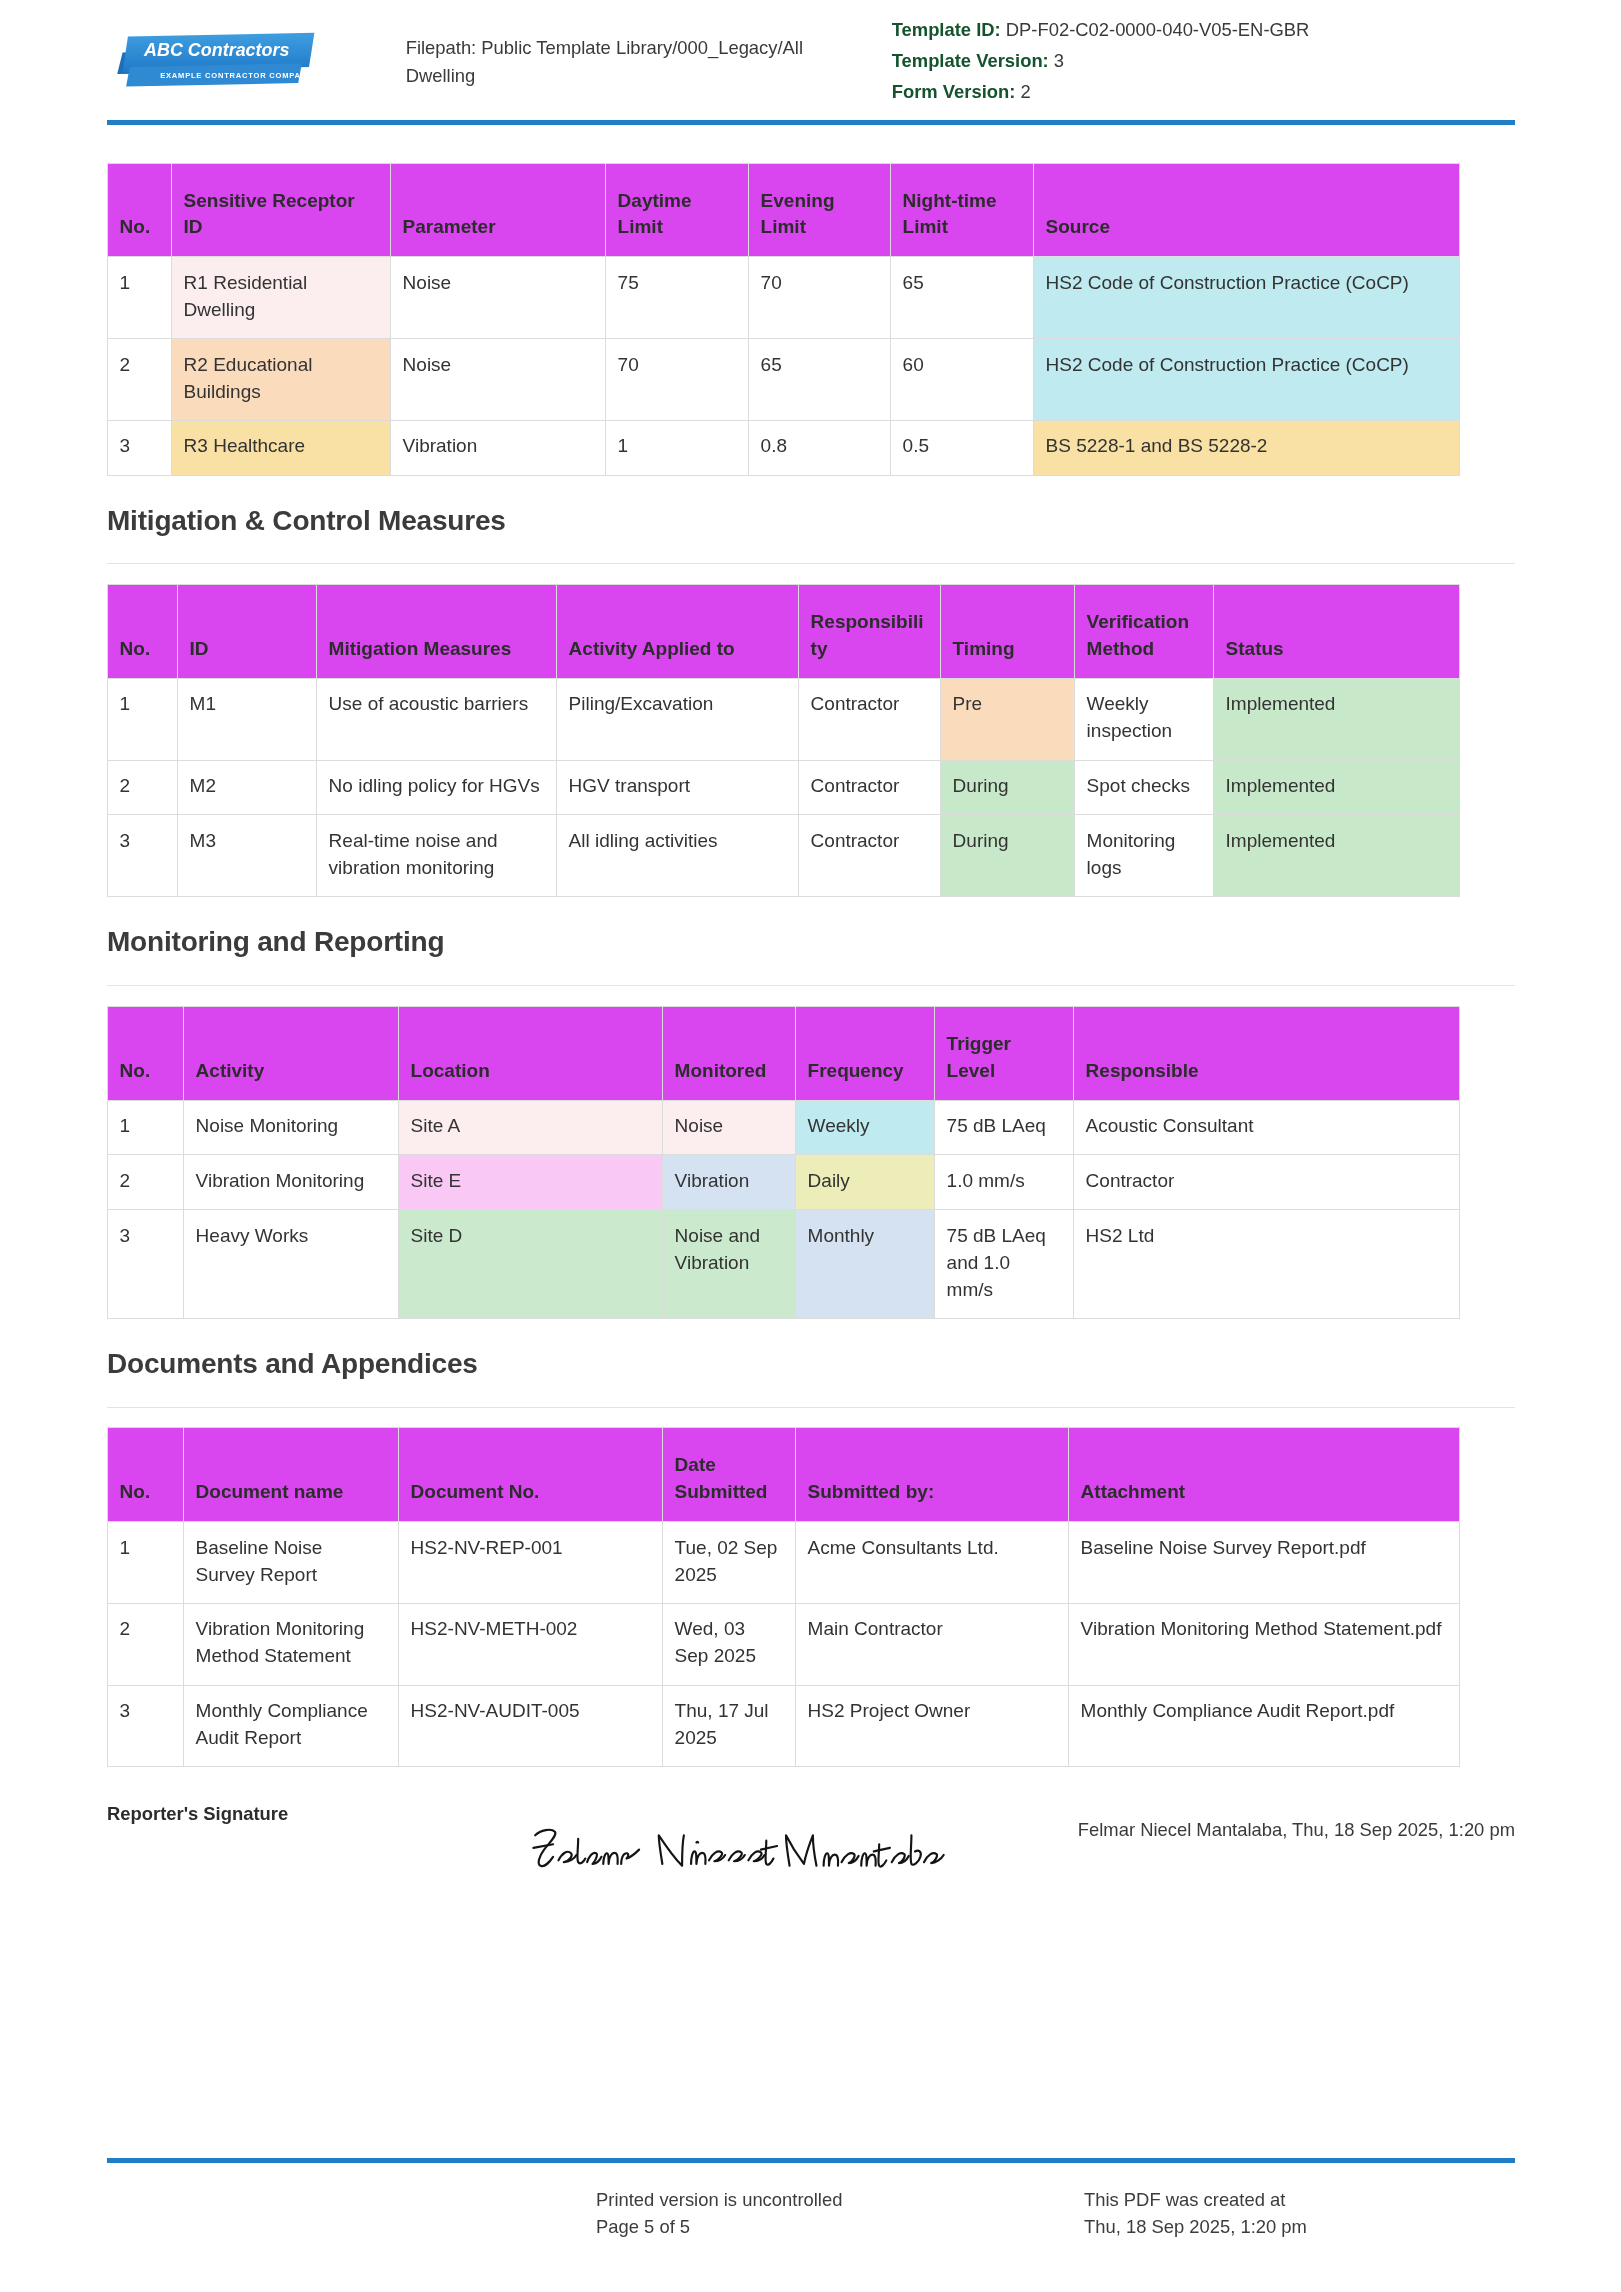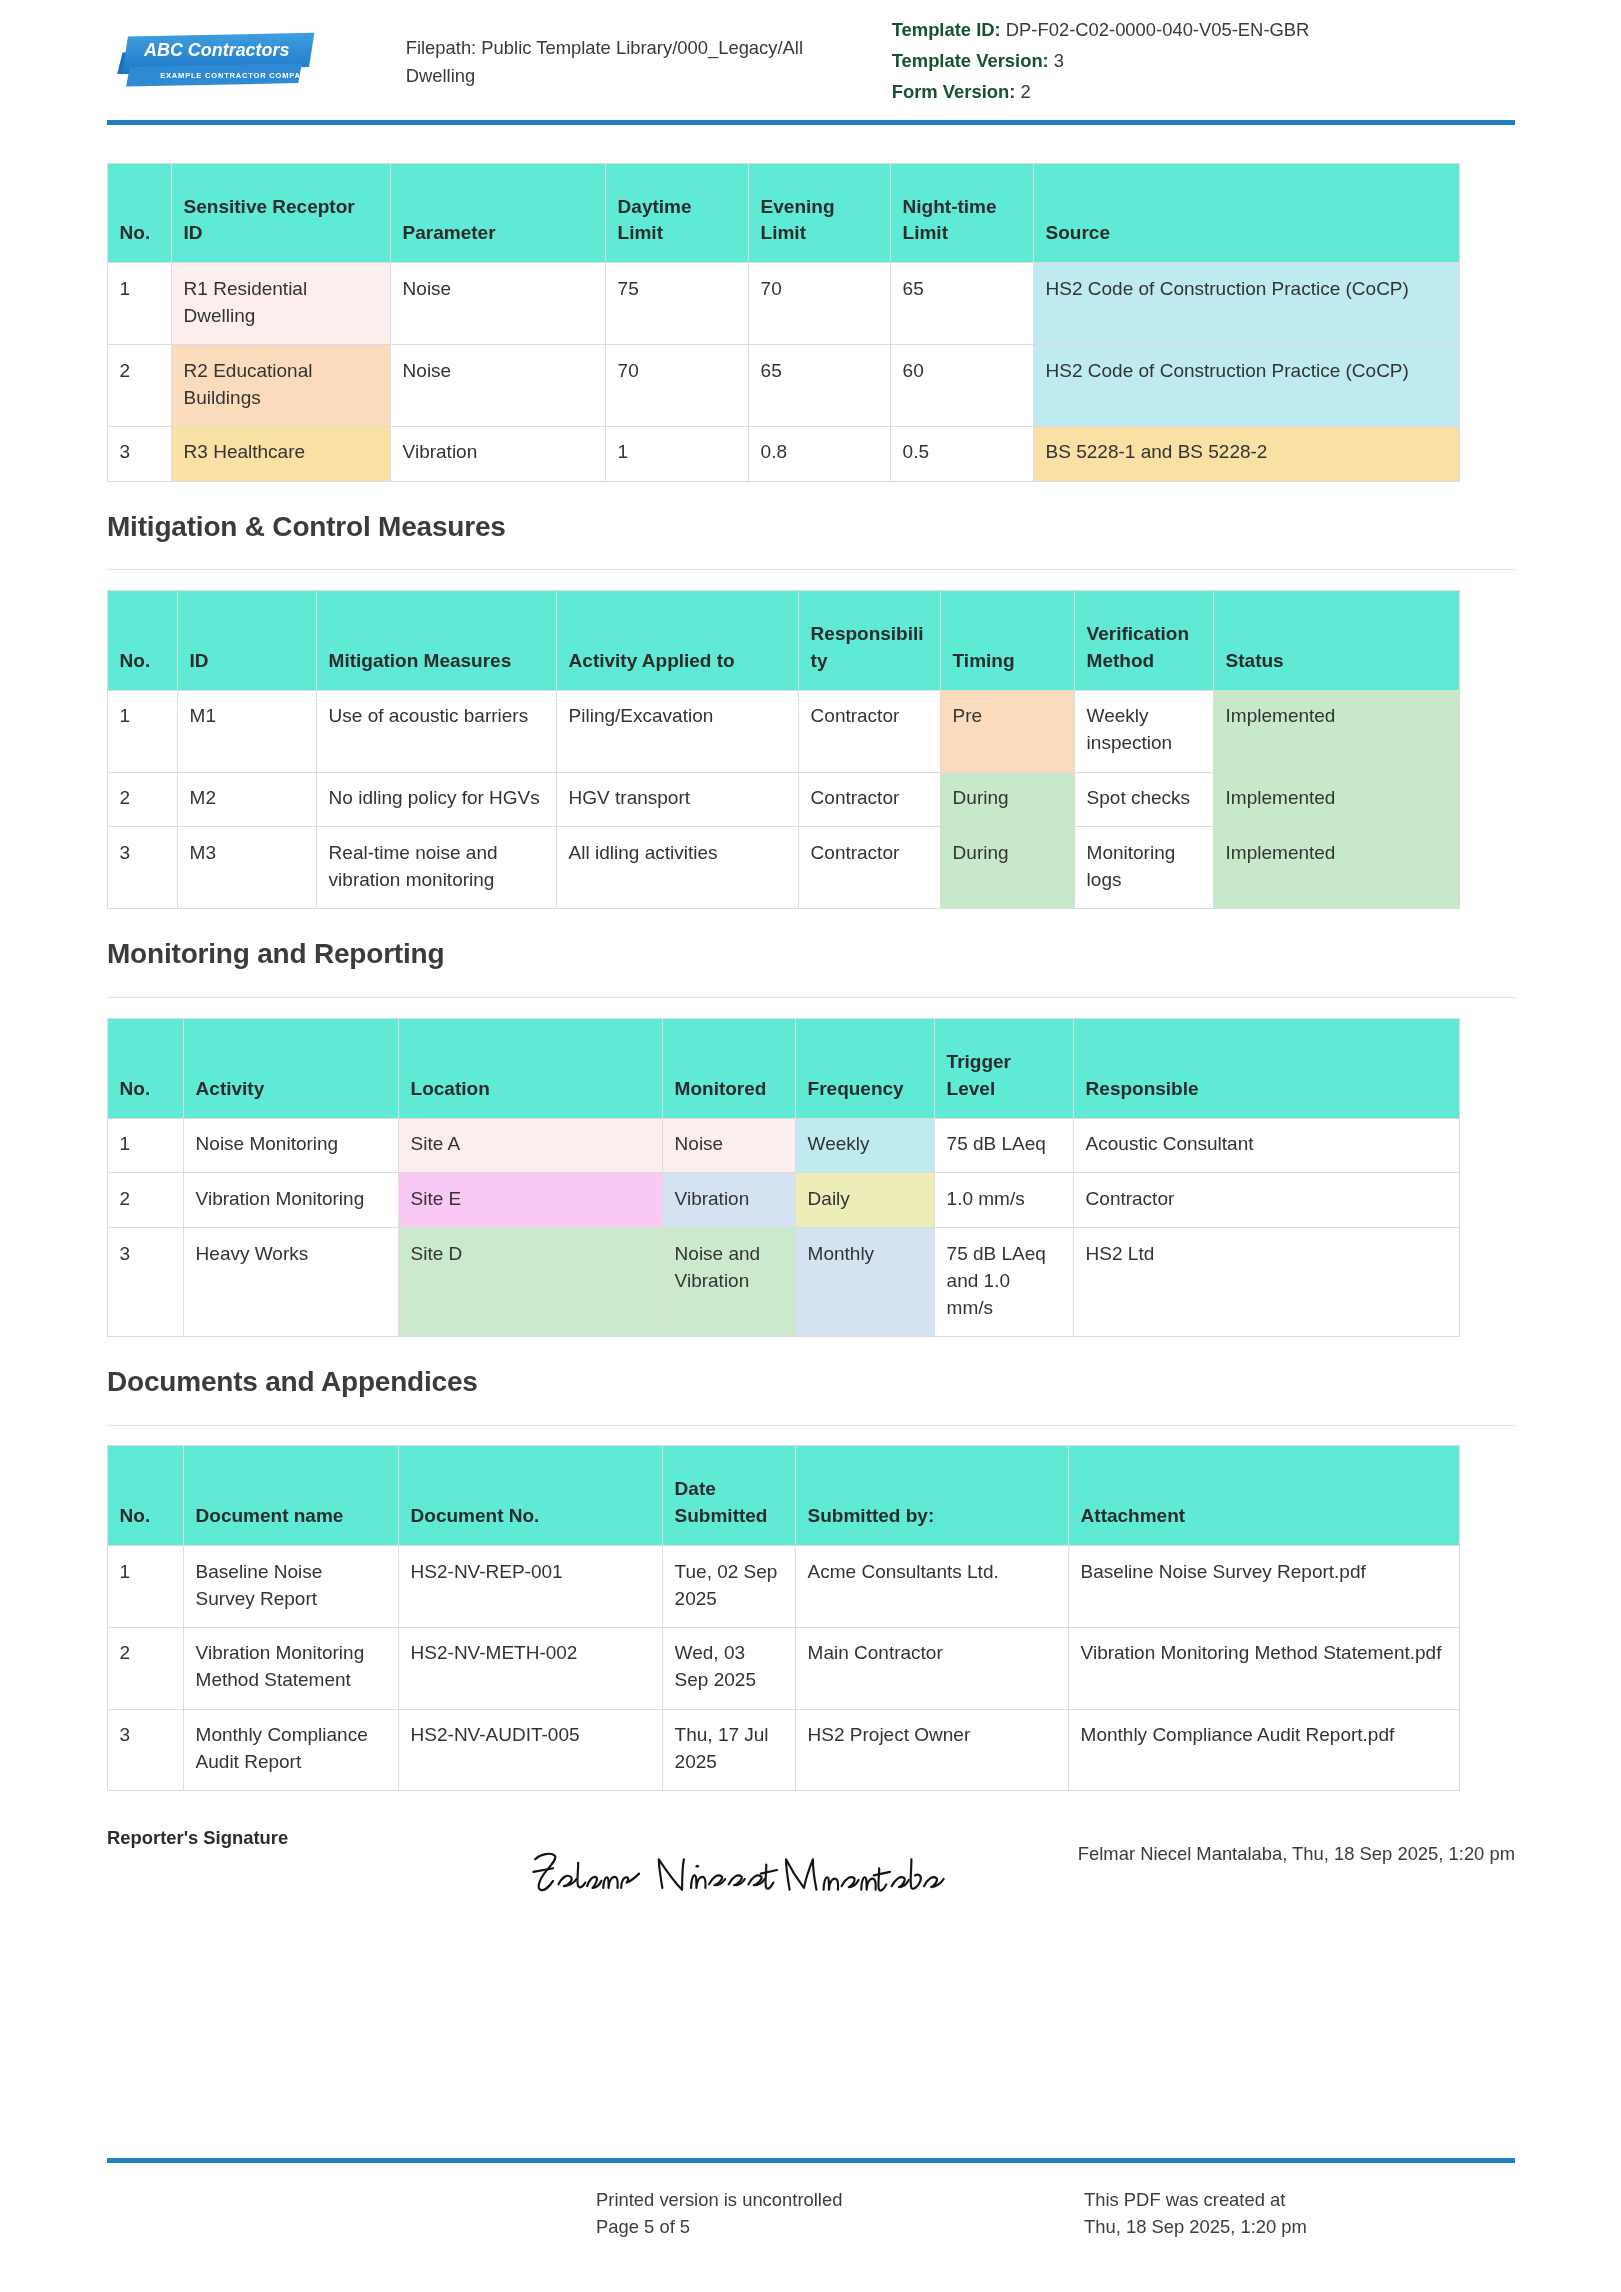--- a/index.html
+++ b/index.html
@@ -86,25 +86,25 @@
   table.grid th, table.grid td {
     border: 0.9px solid #dcdcdc;
     text-align: left;
     vertical-align: top;
     padding: 12.5px 11.6px 14.3px 11.6px;
     line-height: 1.42;
     word-wrap: break-word;
     overflow-wrap: break-word;
   }
   table.grid thead th {
-    background: #5eead4;
+    background: #d946ef;
     font-weight: bold;
     color: #2c2c2c;
     vertical-align: bottom;
-    padding-top: 30px;
+    padding-top: 24px;
     padding-bottom: 15px;
     height: 56px;
     box-sizing: border-box;
   }
   table.grid td { background: #ffffff; }
 
   
   .c-pink     { background: #fceeee !important; }
   .c-peach    { background: #fadcbd !important; }
   .c-amber    { background: #f9e0a4 !important; }

